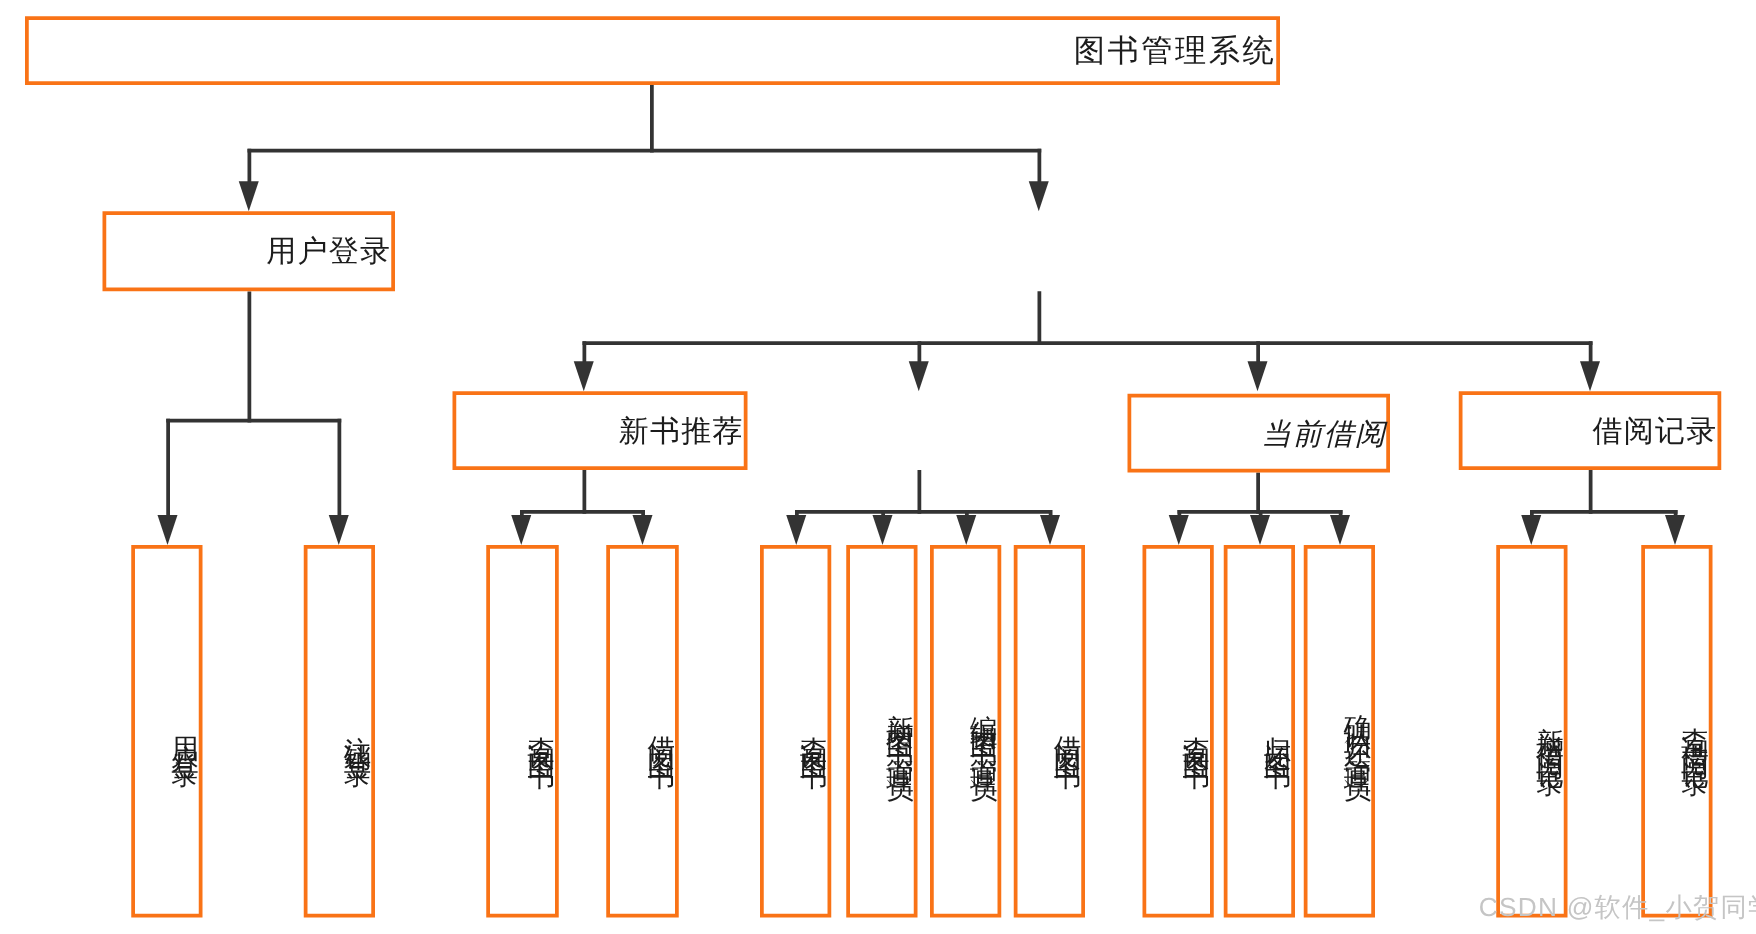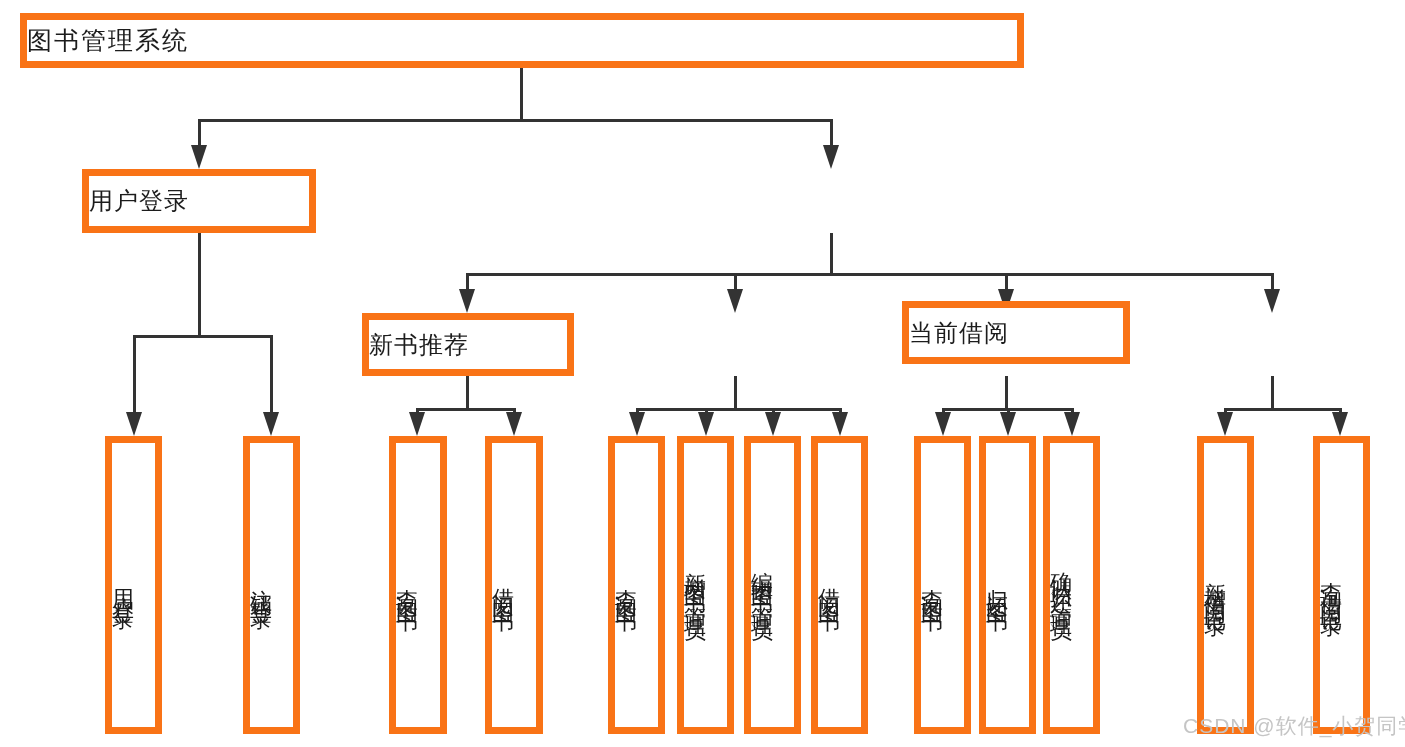--- a/index.html
+++ b/index.html
@@ -6,25 +6,25 @@
   .canvas{
     position:relative;
     width:1405px;height:747px;
     background:#ffffff;
     font-family:"Liberation Sans","DejaVu Sans",sans-serif;
     overflow:hidden;
   }
   .node{
     position:absolute;
     box-sizing:border-box;
-    border:7px solid #f97316;
+    border:3px solid #f97316;
     background:#ffffff;
     display:flex;
     align-items:center;
-    justify-content:flex-start;
+    justify-content:flex-end;
     color:#1c1c1c;
   }
   .hnode{font-size:24px;letter-spacing:1px;}
   .rootnode{font-size:25px;letter-spacing:2px;}
   .leaf .vtext{
     writing-mode:vertical-rl;
     text-orientation:mixed;
     font-size:22px;
     letter-spacing:7px;
     line-height:1;
@@ -82,25 +82,28 @@
   <div class="h" style="left:466px;top:273px;width:808px;"></div>
   <div class="v" style="left:466px;top:273px;height:20px;"></div>
   <div class="ah" style="left:459px;top:289px;"></div>
   <div class="v" style="left:734px;top:273px;height:20px;"></div>
   <div class="ah" style="left:727px;top:289px;"></div>
   <div class="v" style="left:1005px;top:273px;height:20px;"></div>
   <div class="ah" style="left:998px;top:289px;"></div>
   <div class="v" style="left:1271px;top:273px;height:20px;"></div>
   <div class="ah" style="left:1264px;top:289px;"></div>
 
-  <div class="node hnode" style="left:362px;top:313px;width:212px;height:63px;">
+  <div class="node hnode" style="left:362px;top:313px;width:236px;height:63px;">
     <span>新书推荐</span>
   </div>
-  <div class="node hnode" style="left:902px;top:301px;width:228px;height:63px;">
+  <div class="node hnode" style="left:902px;top:315px;width:210px;height:63px;font-style:italic;">
     <span>当前借阅</span>
+  </div>
+  <div class="node hnode" style="left:1167px;top:313px;width:210px;height:63px;">
+    <span>借阅记录</span>
   </div>
 
   <div class="v" style="left:466px;top:376px;height:35px;"></div>
   <div class="h" style="left:416px;top:408px;width:100px;"></div>
   <div class="v" style="left:416px;top:408px;height:8px;"></div>
   <div class="ah" style="left:409px;top:412px;"></div>
   <div class="v" style="left:513px;top:408px;height:8px;"></div>
   <div class="ah" style="left:506px;top:412px;"></div>
 
   <div class="v" style="left:734px;top:376px;height:35px;"></div>

